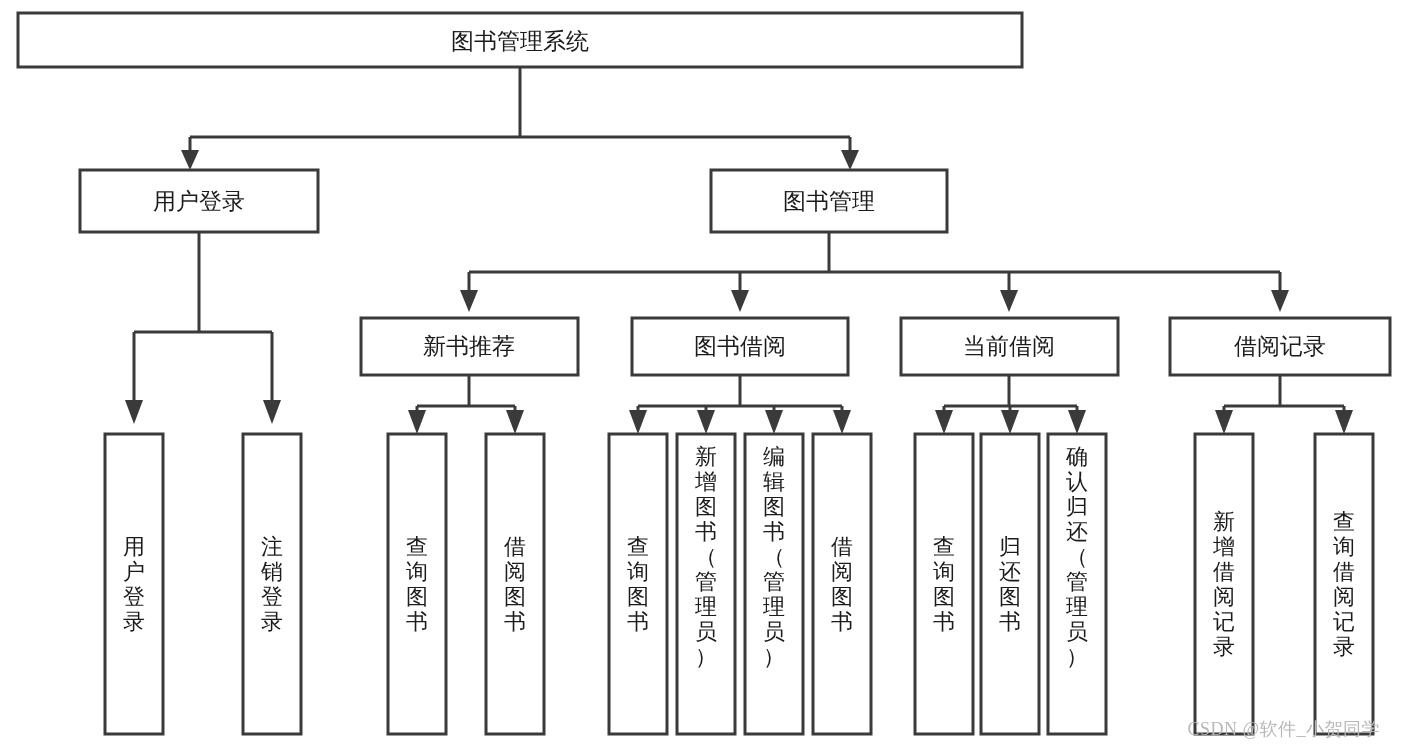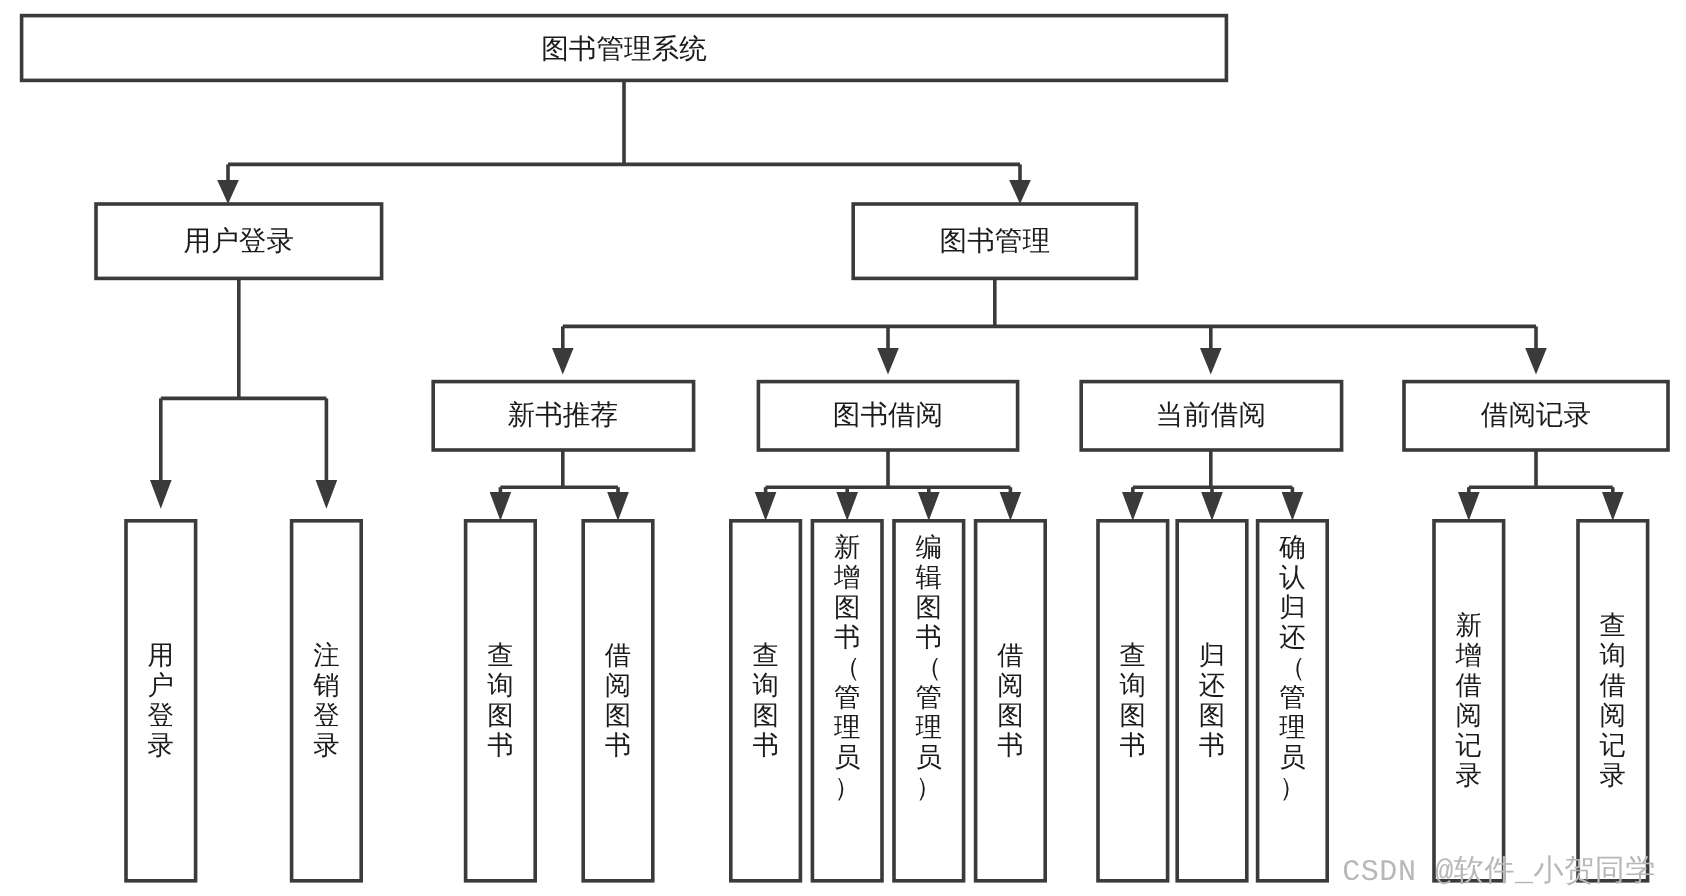--- a/index.html
+++ b/index.html
@@ -55,22 +55,22 @@
     color: #1b1b1b;
     text-align: center;
     letter-spacing: 0;
     white-space: pre;
     pointer-events: none;
   }
   .watermark {
     position: absolute;
     right: 14px;
     bottom: 6px;
-    font-family: Liberation Mono, monospace;
-    font-size: 25px;
+    font-family: Liberation Serif, serif;
+    font-size: 18px;
     color: #b8b8b8;
     white-space: nowrap;
     letter-spacing: 0.5px;
   }
 </style>
 </head>
 <body>
 
 <div id="diagram-root">
 

